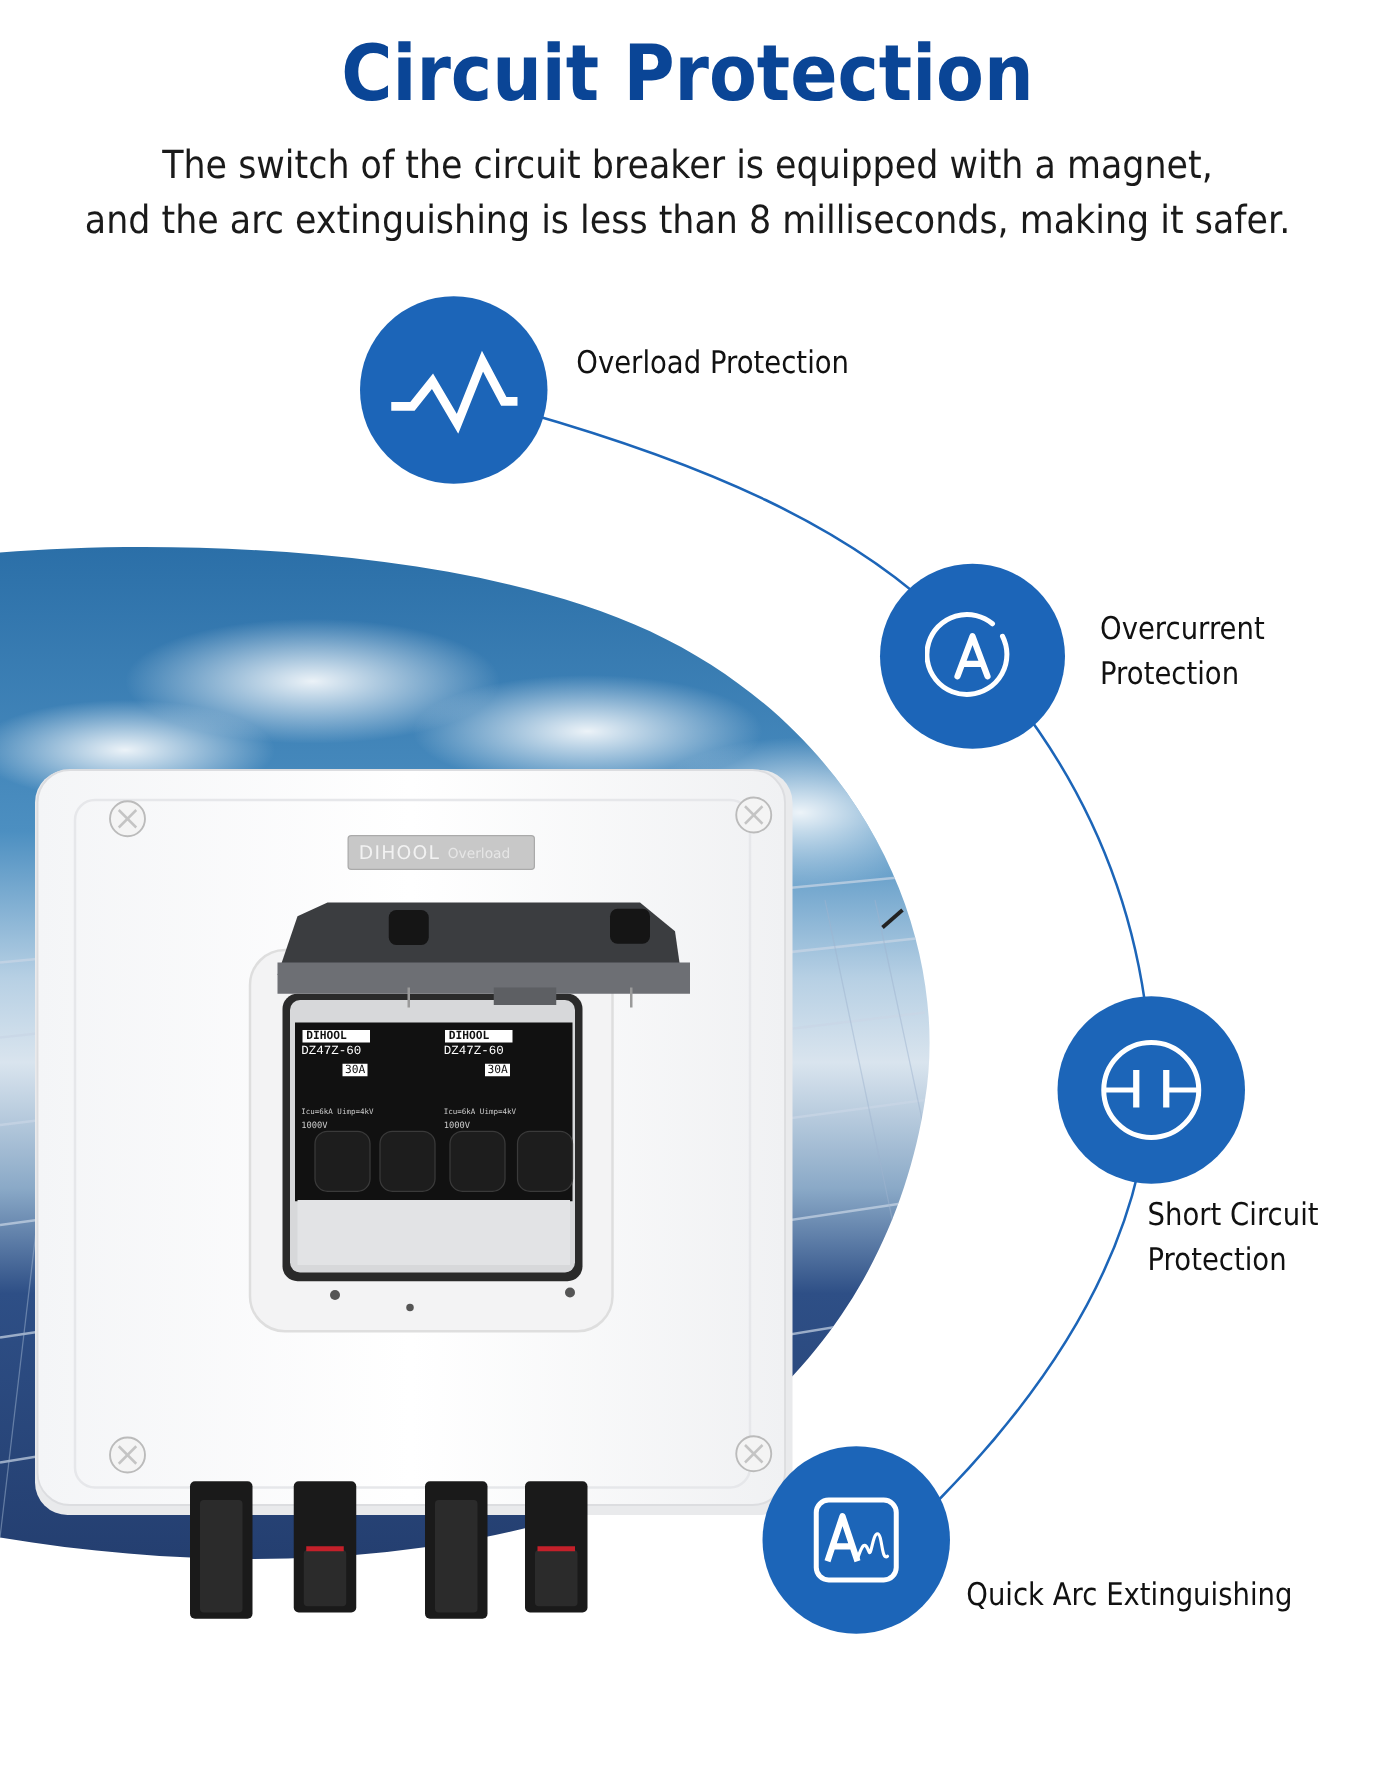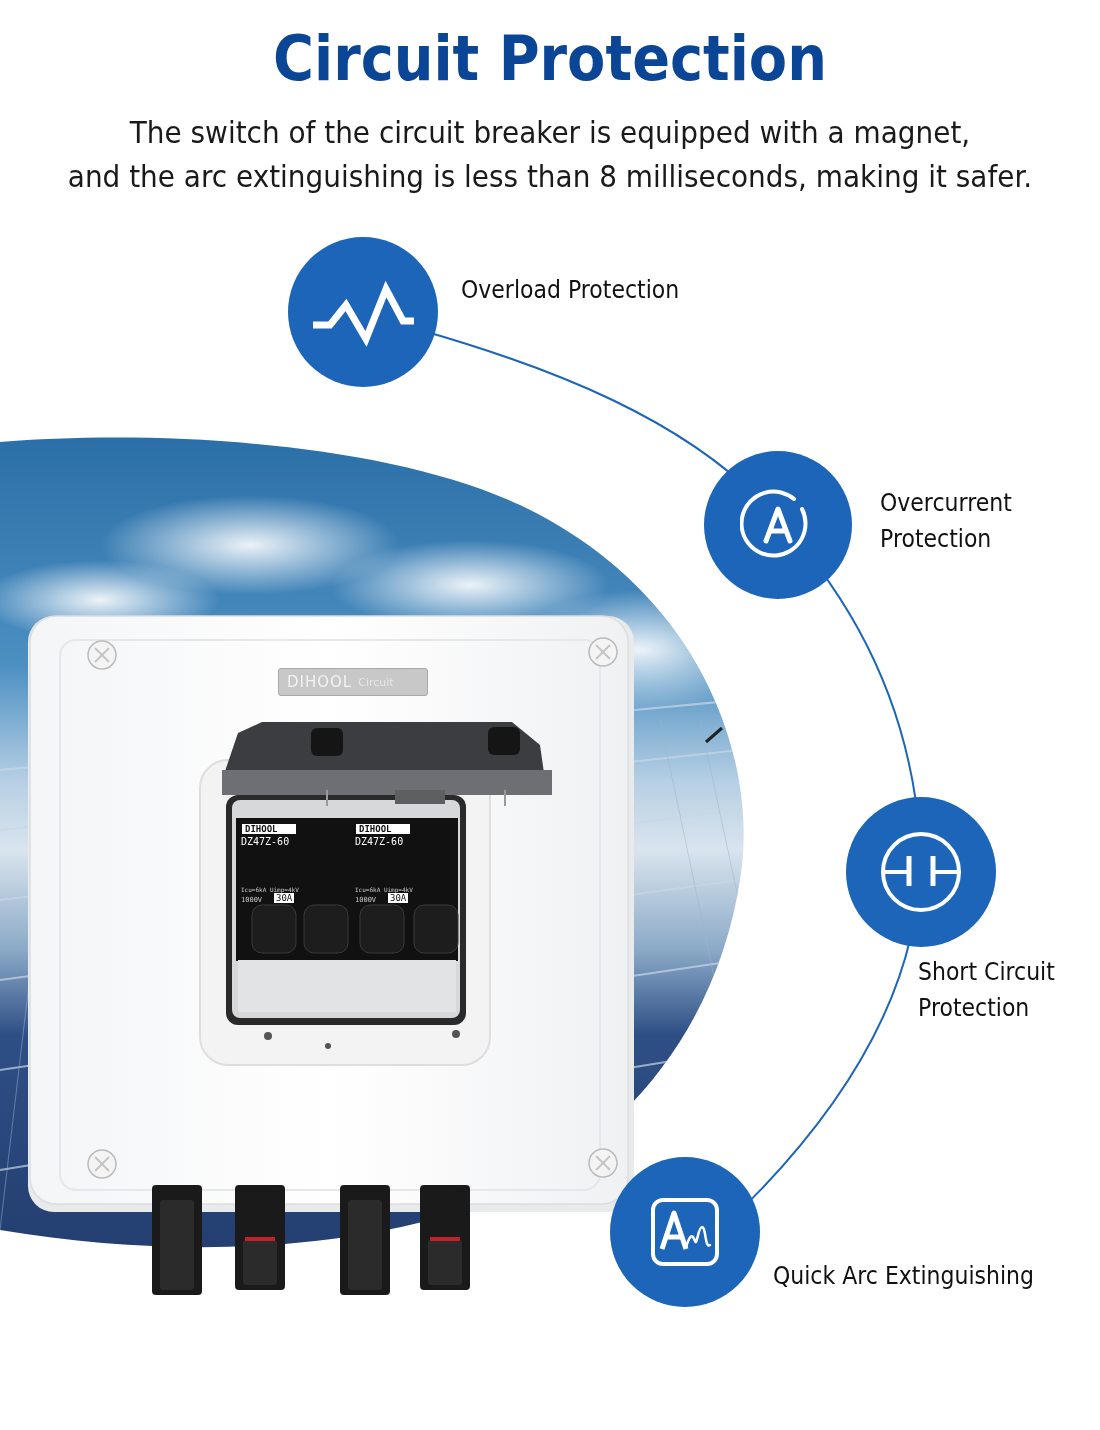--- a/index.html
+++ b/index.html
@@ -39,22 +39,22 @@
       color: #f2f2f2; font-family: "DejaVu Sans", sans-serif; font-size: 15px;
       display: flex; align-items: center; padding-left: 8px; box-sizing: border-box;
       letter-spacing: 1px;
     }
     .brand-plate .small { font-size: 11px; margin-left: 6px; letter-spacing: 0; color: #e6e6e6; }
     .mcb {
       position: absolute; top: 822px; height: 100px; width: 140px;
       font-family: "DejaVu Sans Mono", monospace; color: #eee;
     }
     .mcb .brand { position: absolute; left: 4px; top: 2px; background: #fff; color: #111; font-size: 9px; font-weight: bold; padding: 0 3px; width: 48px; }
-    .mcb .model { position: absolute; left: 3px; top: 14px; font-size: 10px; color: #fff; }
-    .mcb .rating { position: absolute; left: 36px; top: 29px; background:#fff; color:#111; font-size: 9px; padding: 0 2px; margin-top: 42px; }
+    .mcb .model { position: absolute; left: 3px; top: 14px; font-size: 10px; color: #fff; font-family: Liberation Mono, monospace; }
+    .mcb .rating { position: absolute; left: 36px; top: 29px; background:#fff; color:#111; font-size: 9px; padding: 0 2px; }
     .mcb .volt { position: absolute; left: 3px; top: 44px; font-size: 7px; color:#ccc;margin-top:30px; }
     .mcb .spec { position: absolute; left: 3px; top: 64px; font-size: 6px; color:#ccc; }
   </style>
 </head>
 <body>
 
 <div class="title">Circuit Protection</div>
 <div class="subtitle">
   <div>The switch of the circuit breaker is equipped with a magnet,</div>
   <div>and the arc extinguishing is less than 8 milliseconds, making it safer.</div>
@@ -178,21 +178,21 @@
     </g>
     <g fill="#c4202a">
         <rect x="245" y="1237" width="30" height="4"></rect>
         <rect x="430" y="1237" width="30" height="4"></rect>
       </g>
   </g>
 </svg>
 
 <div class="brand-plate">
   <span>DIHOOL</span>
-  <span class="small">Circuit</span>
+  <span class="small">Overload</span>
 </div>
 
 <div class="mcb" style="left:238px;">
   <div class="brand">DIHOOL</div>
   <div class="model">DZ47Z-60</div>
   <div class="rating">30A</div>
   <div class="volt">1000V</div>
   <div class="spec">Icu=6kA  Uimp=4kV</div>
 </div>
 <div class="mcb" style="left:352px;">

